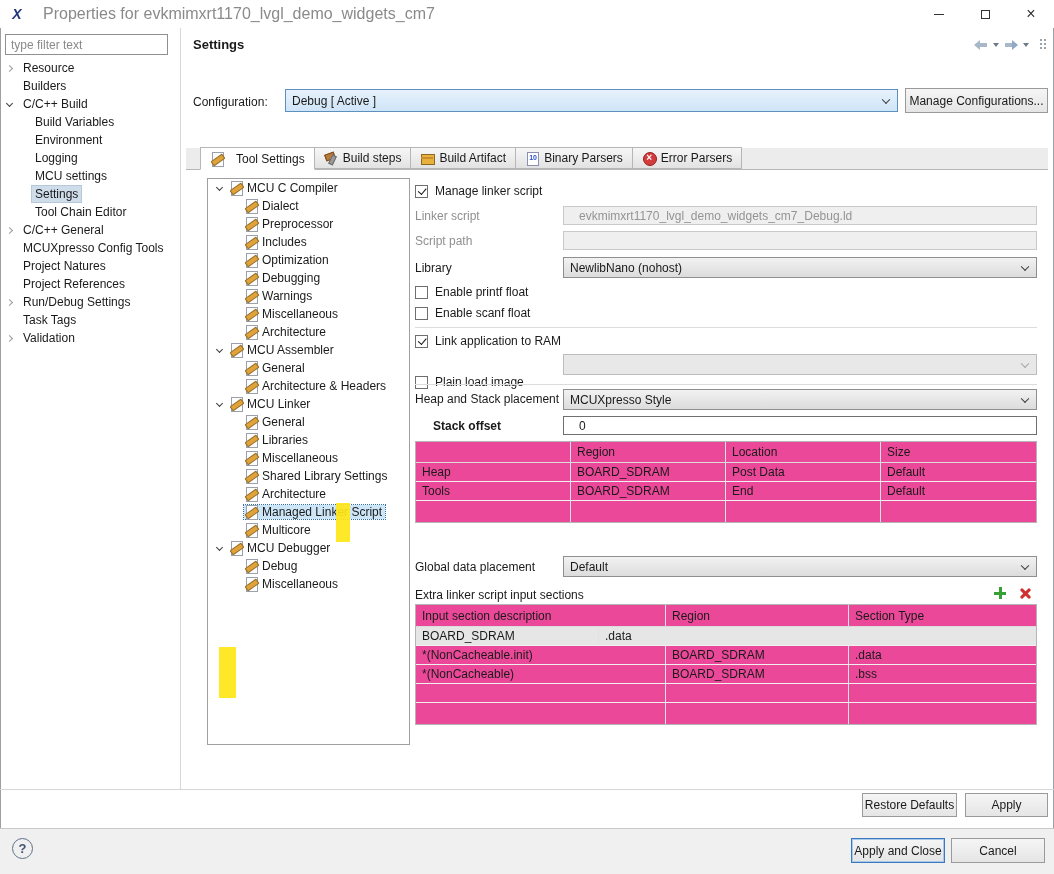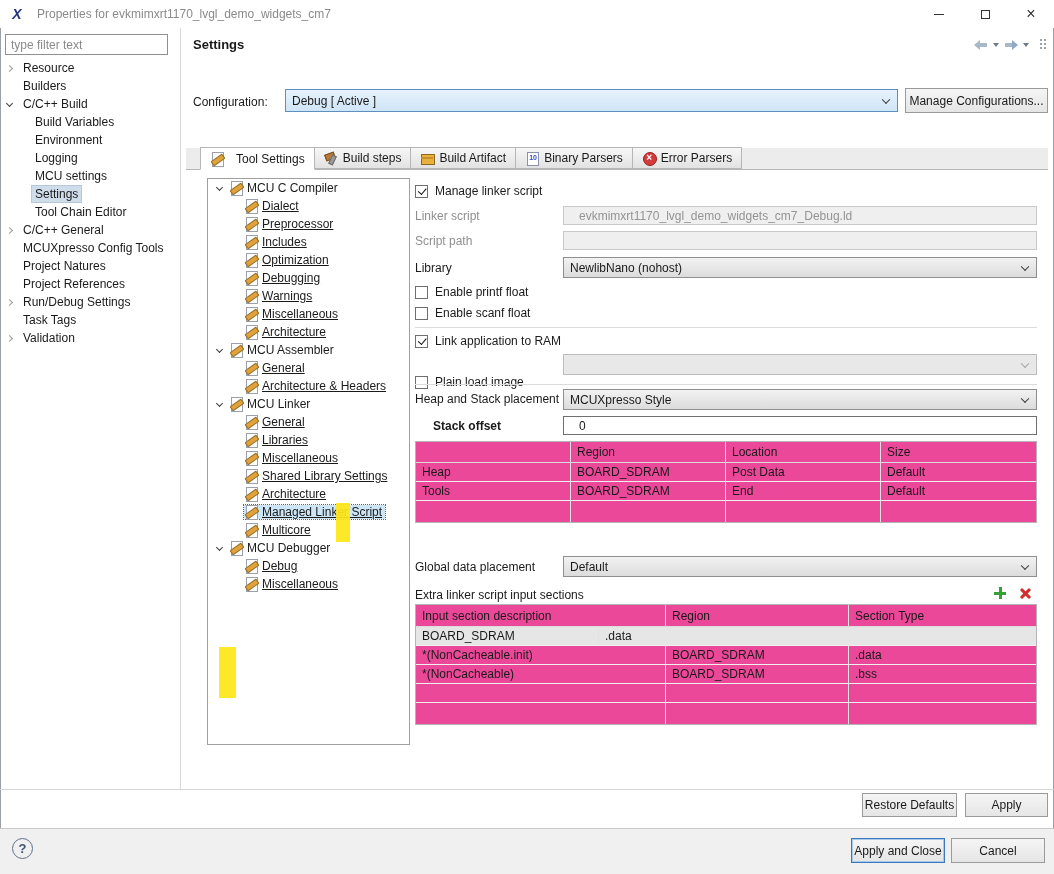--- a/index.html
+++ b/index.html
@@ -5,21 +5,21 @@
   * { margin:0; padding:0; box-sizing:border-box; font-family:"Liberation Sans", sans-serif; }
   html,body { width:1054px; height:874px; }
   body { position:relative; background:#ffffff; color:#1a1a1a; font-size:12px; overflow:hidden;
          outline:1px solid #9aa0a6; outline-offset:-1px; }
 
   
   #titlebar { position:absolute; left:0; top:0; width:1054px; height:28px; background:#fff;
               display:flex; align-items:center; }
   .app-icon { margin-left:9px; width:16px; height:16px; display:flex; align-items:center; justify-content:center; }
   .app-icon::before { content:"X"; font-weight:bold; font-style:italic; font-size:14px; color:#24367e; }
-  #win-title { margin-left:12px; color:#8a8a8a; font-size:12px; white-space:nowrap; }
+  #win-title { margin-left:18px; color:#8a8a8a; font-size:16px; white-space:nowrap; }
   .capzone { position:absolute; right:0; top:0; height:28px; display:flex; }
   .cap-btn { width:46px; height:28px; display:flex; align-items:center; justify-content:center; cursor:default; }
   .glyph-min { width:10px; height:1px; background:#333; display:block; }
   .glyph-max { width:9px; height:9px; border:1px solid #333; display:block; }
   .glyph-close::before { content:"×"; font-size:16px; color:#333; line-height:1; }
 
   
   #filter-input { position:absolute; left:5px; top:34px; width:163px; height:21px;
                   border:1px solid #8f8f8f; padding:0 5px; font-size:12px; background:#fff; }
   #filter-input::placeholder { color:#8a8a8a; }
@@ -112,21 +112,21 @@
   .crossic { position:absolute; width:13px; height:13px; }
   .crossic::before, .crossic::after { content:""; position:absolute; left:0; top:5px; width:13px; height:3px;
                                       background:#d03030; border-radius:1px; }
   .crossic::before { transform:rotate(45deg); }
   .crossic::after { transform:rotate(-45deg); }
 
   
   #tool-panel { position:absolute; left:207px; top:178px; width:203px; height:567px;
                 border:1px solid #a0a0a0; background:#fff; overflow:hidden; }
   .ttrow { height:18px; display:flex; align-items:center; padding-left:7px; white-space:nowrap; cursor:default; }
-  .ttrow.child { padding-left:36px;text-decoration:underline; }
+  .ttrow.child { padding-left:36px; }
   .tslot { width:14px; flex:0 0 14px; display:flex; align-items:center; }
   .ttlabel { margin-left:3px; }
   .ttsel { display:flex; align-items:center; background:#cde6f7; outline:1px dotted #2f6fad; padding-right:3px; }
 
   
   .tbl { position:absolute; background:#ec4899; border:1px solid #b5b5b5; display:flex; flex-direction:column; overflow:hidden;text-align:right; }
   .trw { display:flex; flex:0 0 19px; align-items:stretch; border-bottom:1px solid #f0f0f0; }
   .trw.head { flex:0 0 21px; border-bottom:1px solid #dcdcdc; }
   .trw.head2 { flex:0 0 22px; border-bottom:1px solid #dcdcdc; }
   .trw.fill { flex:1 1 auto; border-bottom:none; }

